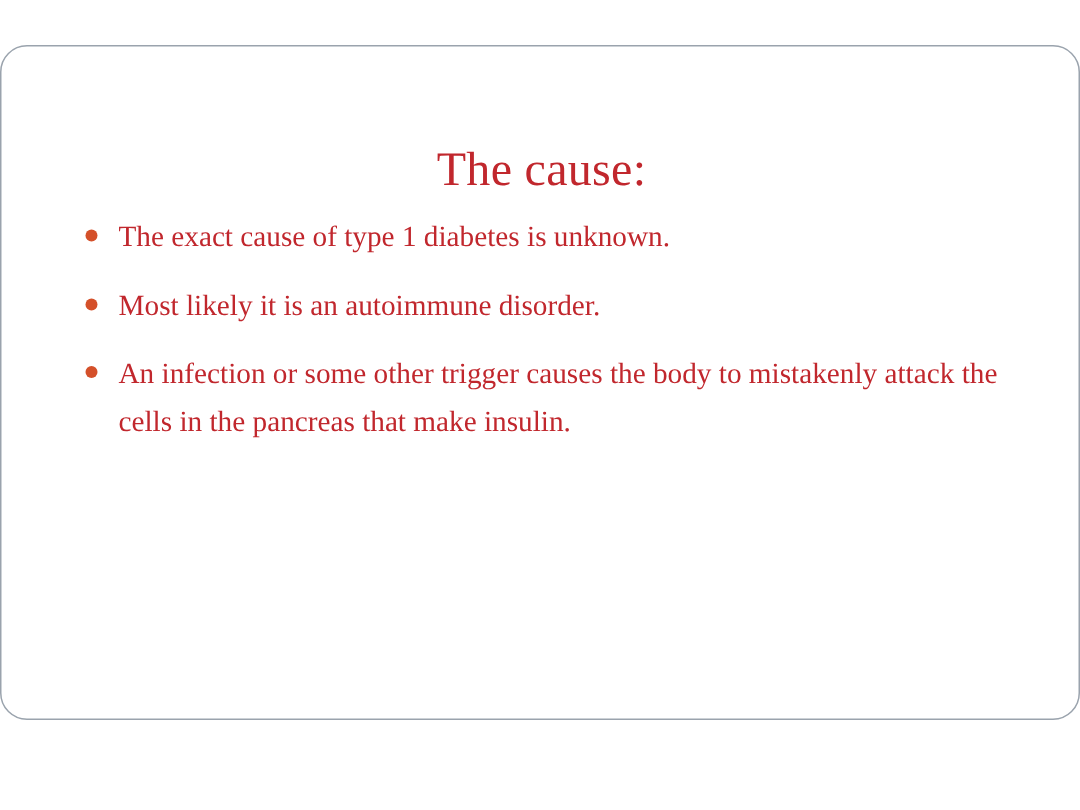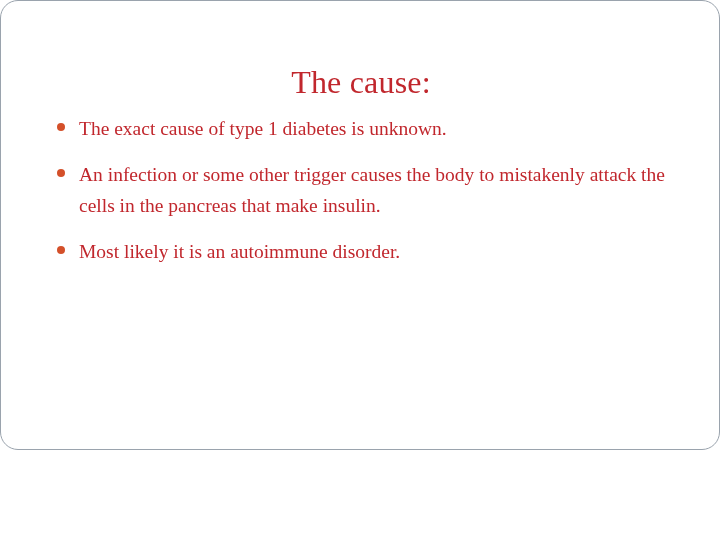--- a/index.html
+++ b/index.html
@@ -14,20 +14,21 @@
     overflow: hidden;
   }
   .slide {
     position: relative;
     box-sizing: border-box;
     width: 720px;
     height: 450px;
     background: #ffffff;
     border: 1px solid #9aa3ad;
     border-radius: 18px;
+    margin-top: 30px;
   }
   .slide-title {
     position: absolute;
     top: 42px;
     left: 0;
     width: 720px;
     text-align: center;
     color: #c1272d;
     font-size: 32px;
     font-weight: normal;
@@ -74,23 +75,23 @@
 
   <ul class="body-list">
 
     <li class="bullet-item">
       <span class="bullet-dot"></span>
       <span class="bullet-text">The exact cause of type 1 diabetes is unknown.</span>
     </li>
 
     <li class="bullet-item">
       <span class="bullet-dot"></span>
-      <span class="bullet-text">An infection or some other trigger causes the body to mistakenly attack the cells in the pancreas that make insulin.</span>
+      <span class="bullet-text">Most likely it is an autoimmune disorder.</span>
     </li>
 
     <li class="bullet-item">
       <span class="bullet-dot"></span>
-      <span class="bullet-text">Most likely it is an autoimmune disorder.</span>
+      <span class="bullet-text">An infection or some other trigger causes the body to mistakenly attack the cells in the pancreas that make insulin.</span>
     </li>
 
 
   </ul>
 </div>
 
 </body></html>

